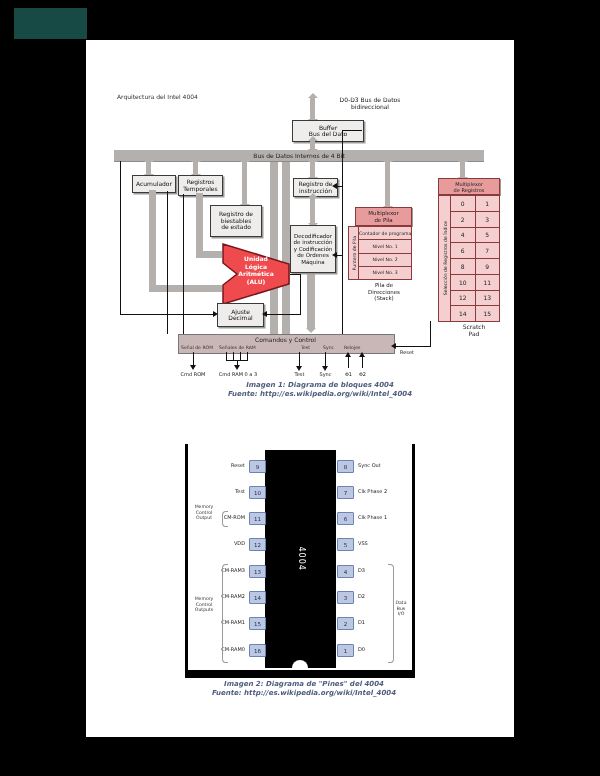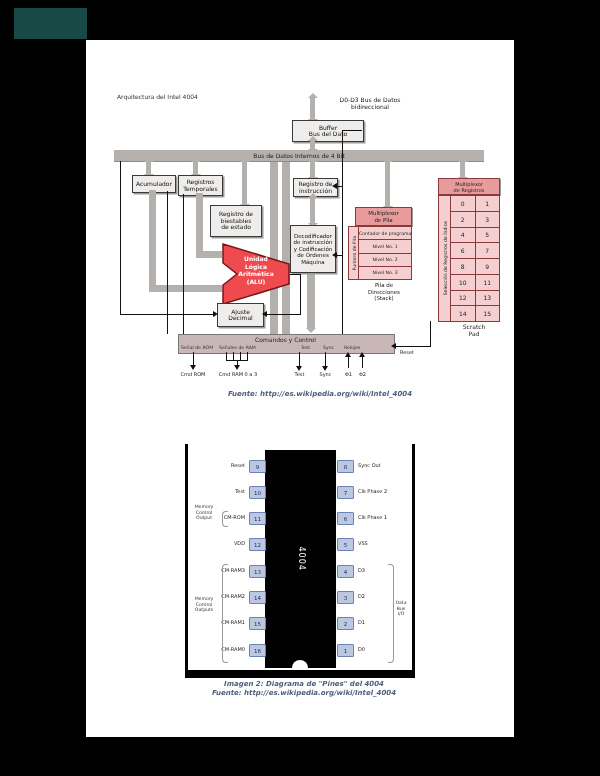--- a/index.html
+++ b/index.html
@@ -233,20 +233,21 @@
     <div class="tu" style="left:259px;top:312px;"></div>
     <div class="t t5" style="left:256px;top:331px;width:13px;text-align:center;">Φ1</div>
     <div class="bl" style="left:276px;top:314px;width:1px;height:14px;"></div>
     <div class="tu" style="left:273px;top:312px;"></div>
     <div class="t t5" style="left:270px;top:331px;width:13px;text-align:center;">Φ2</div>
     <div class="bl" style="left:309px;top:306px;width:36px;height:1px;"></div>
     <div class="tl" style="left:305px;top:303px;"></div>
     <div class="bl" style="left:344px;top:281px;width:1px;height:26px;"></div>
     <div class="t t5" style="left:314px;top:309px;">Reset</div>
 
+    <div class="cap" style="left:40px;top:341px;width:388px;">Imagen 1: Diagrama de bloques 4004</div>
     <div class="cap" style="left:40px;top:350px;width:388px;">Fuente: http://es.wikipedia.org/wiki/Intel_4004</div>
 
     <div class="fig2">
       <div class="f2panel"></div>
       <div class="chip">
         <div class="chiplabel">4004</div>
         <div class="notch"></div>
       </div>
 
       <div class="prow" style="top:16px;">

